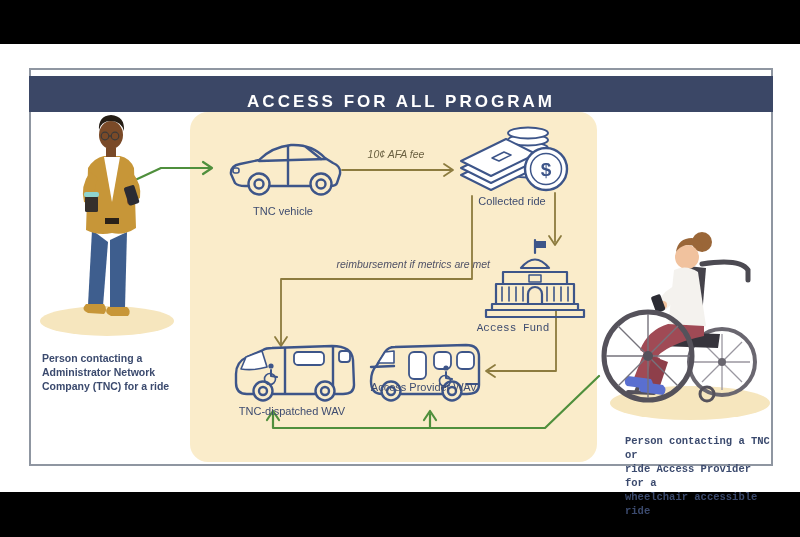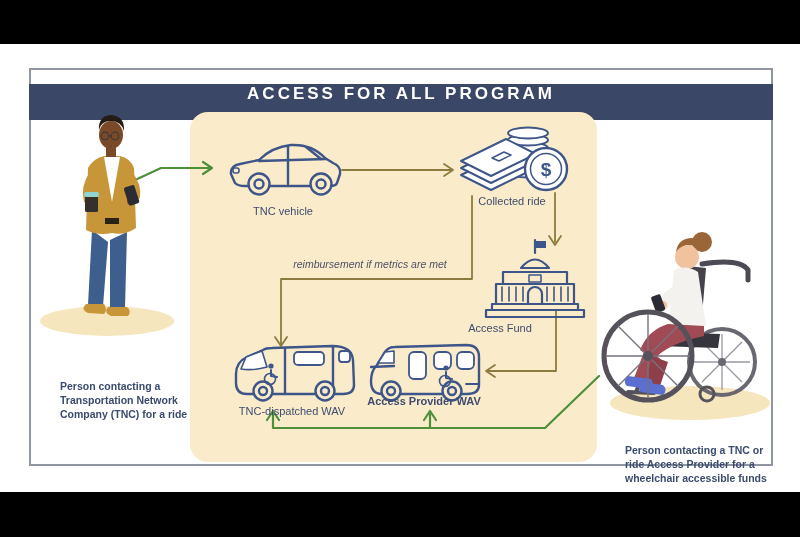--- a/index.html
+++ b/index.html
@@ -2,29 +2,29 @@
 <html><head>
 <meta charset="utf-8">
 <style>
   html,body{margin:0;padding:0;}
   body{width:800px;height:537px;background:#000;position:relative;overflow:hidden;
        font-family:"Liberation Sans",sans-serif;}
   .stage{position:absolute;left:0;top:0;width:800px;height:537px;}
   .page{position:absolute;left:0;top:44px;width:800px;height:448px;background:#ffffff;}
   .frame{position:absolute;left:29px;top:68px;width:740px;height:394px;
          border:2px solid #8f96a1;background:#ffffff;box-sizing:content-box;}
-  .titlebar{position:absolute;left:29px;top:84px;width:744px;height:36px;background:#3b4766;
-            display:flex;align-items:flex-start;justify-content:center;}
+  .titlebar{position:absolute;left:29px;top:76px;width:744px;height:36px;background:#3b4766;
+            display:flex;align-items:flex-end;justify-content:center;}
   .titlebar h1{margin:0;color:#ffffff;font-size:17px;font-weight:bold;letter-spacing:3px;}
   .panel{position:absolute;left:190px;top:112px;width:407px;height:350px;background:#faecca;border-radius:18px;}
   svg.art{position:absolute;left:0;top:0;width:800px;height:537px;}
   .lbl{position:absolute;color:#3e4c70;font-size:11px;line-height:13px;text-align:center;}
   .lbl.italic{font-style:italic;font-size:10.5px;}
   .fee{color:#6b6142;}
-  .reimb{color:#4f5166;}
+  .reimb{color:#4f5166;text-align:right;}
   .caption{position:absolute;color:#3b4a6e;font-size:10.5px;font-weight:bold;line-height:14px;text-align:left;}
   .dollar{font-size:19px;font-weight:bold;fill:#3d5589;}
 </style>
 </head>
 <body>
 
 <div class="stage">
   <div class="page"></div>
   <div class="frame"></div>
   <div class="titlebar">
@@ -197,31 +197,32 @@
       <g>
         <circle cx="648" cy="356" r="44" stroke="#55525b" stroke-width="5" fill="none"></circle>
         <path d="M606,356 H690 M648,314 V398 M618,326 L678,386 M618,386 L678,326" stroke="#76737c" stroke-width="1.4"></path>
         <circle cx="648" cy="356" r="5" fill="#55525b"></circle>
         <circle cx="707" cy="394" r="7" stroke="#55525b" stroke-width="3" fill="none"></circle>
       </g>
     </g>
   </svg>
 
   <div class="lbl" style="left:213px;top:205px;width:140px;">TNC vehicle</div>
+  <div class="lbl italic fee" style="left:326px;top:148px;width:140px;">10¢ AFA fee</div>
   <div class="lbl" style="left:442px;top:195px;width:140px;">Collected ride</div>
-  <div class="lbl" style="left:430px;top:322px;width:140px;">
+  <div class="lbl" style="left:443px;top:322px;width:140px;font-family:Liberation Mono, monospace;">
     <div>Access Fund</div>
   </div>
   <div class="lbl italic reimb" style="left:250px;top:258px;width:240px;">reimbursement if metrics are met</div>
   <div class="lbl" style="left:212px;top:405px;width:160px;">TNC-dispatched WAV</div>
-  <div class="lbl" style="left:344px;top:395px;width:160px;font-weight:bold;">Access Provider WAV</div>
-
-  <div class="caption" style="left:60px;top:351px;width:170px;margin-top:28px;">
+  <div class="lbl" style="left:344px;top:381px;width:160px;">Access Provider WAV</div>
+
+  <div class="caption" style="left:42px;top:351px;width:170px;">
     <div>Person contacting a</div>
-    <div>Transportation Network</div>
+    <div>Administrator Network</div>
     <div>Company (TNC) for a ride</div>
   </div>
-  <div class="caption" style="left:625px;top:443px;width:150px;">
+  <div class="caption" style="left:625px;top:434px;width:150px;font-family:Liberation Mono, monospace;">
     <div>Person contacting a TNC or</div>
     <div>ride Access Provider for a</div>
-    <div>wheelchair accessible funds</div>
+    <div>wheelchair accessible ride</div>
   </div>
 </div>
 
 </body></html>

